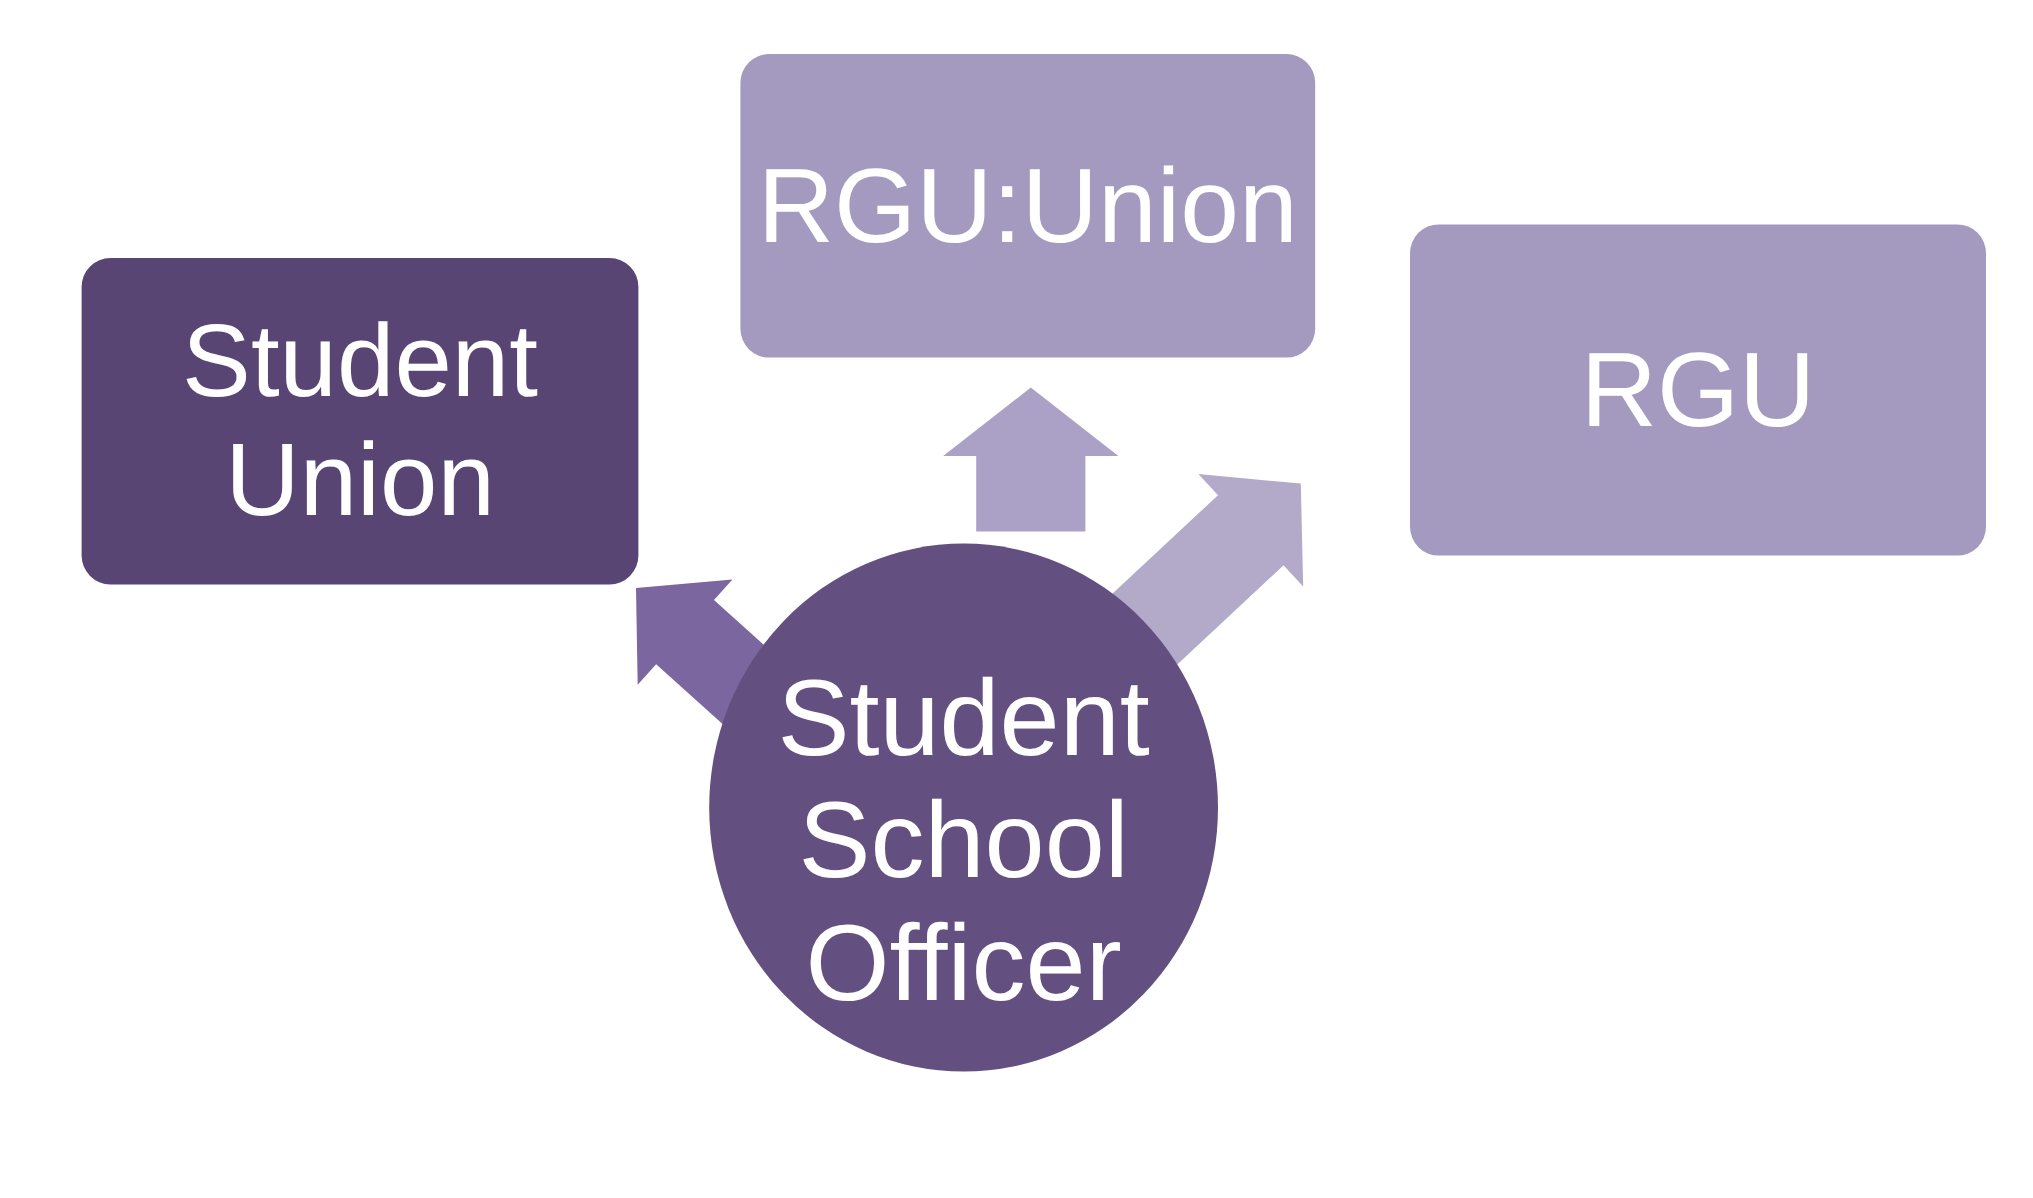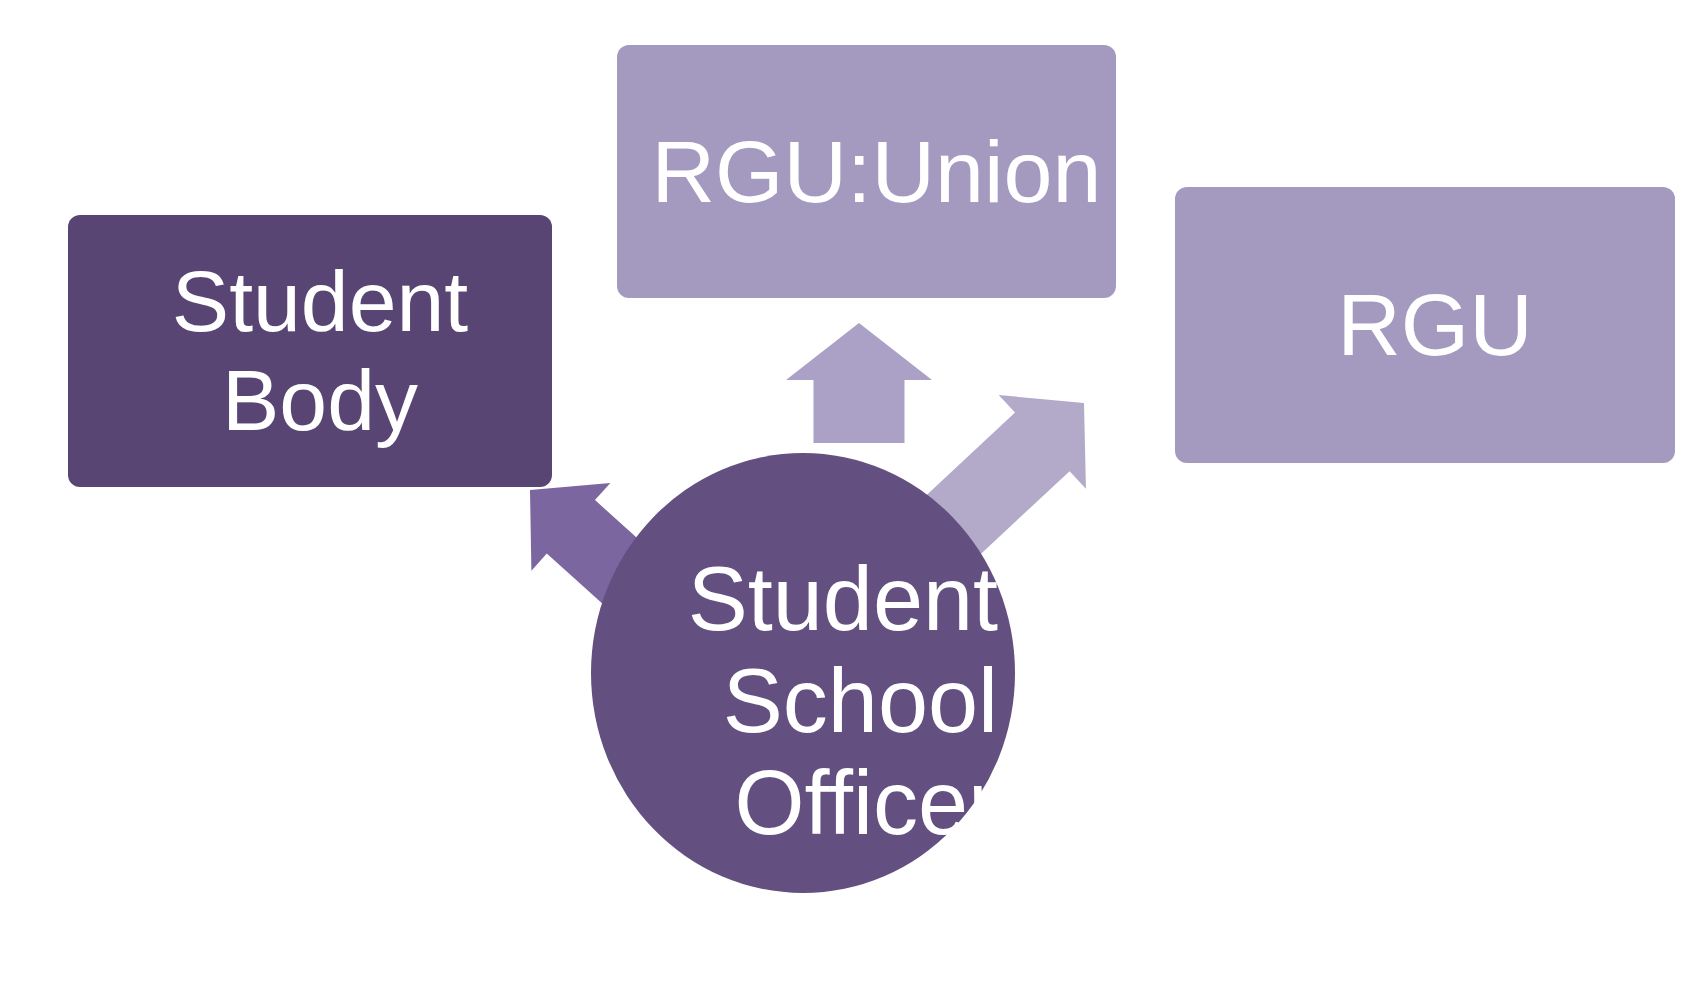--- a/index.html
+++ b/index.html
@@ -27,40 +27,40 @@
     width:1694px; height:998px;
   }
   .node {
     position:absolute;
     display:flex;
     align-items:center;
     justify-content:center;
     text-align:center;
     color:var(--text);
   }
-  .box { border-radius:12px;padding-left:20px; }
+  .box { border-radius:24px; }
   .box-dark { background:var(--dark-purple); }
   .box-light { background:var(--light-purple); }
   .box-student-body {
     left:68px; top:215px; width:464px; height:272px;
     font-size:86px; line-height:99px;
   }
   .box-rgu-union {
     left:617px; top:45px; width:479px; height:253px;
     font-size:88px; line-height:96px;
   }
   .box-rgu {
     left:1175px; top:187px; width:480px; height:276px;
     font-size:88px; line-height:96px;
   }
   .circle {
     left:591px; top:453px; width:424px; height:440px;
     border-radius:50%;
     background:var(--circle-purple);
-    font-size:90px; line-height:102px;text-align:right;
+    font-size:90px; line-height:102px;
   }
   .circle .label-text {
     transform:translateY(28px);
     width:390px;
   }
   .label-text { width:100%; }
   .fill-up    { fill:var(--arrow-up); }
   .fill-left  { fill:var(--arrow-left); }
   .fill-right { fill:var(--arrow-right); }
 </style>
@@ -72,21 +72,21 @@
   <svg class="arrow-layer" viewBox="0 0 1694 998" xmlns="http://www.w3.org/2000/svg">
 
     <polygon class="fill-left" points="0,0 -55,-59 -55,-36 -170,-36 -170,36 -55,36 -55,59" transform="translate(530,490) rotate(-138)"></polygon>
 
     <polygon class="fill-up" points="0,0 -57,-73 -57,-45.5 -120,-45.5 -120,45.5 -57,45.5 -57,73" transform="translate(859,323) rotate(-90)"></polygon>
 
     <polygon class="fill-right" points="0,0 -57,-64 -57,-40 -200,-40 -200,40 -57,40 -57,64" transform="translate(1084,403) rotate(-43)"></polygon>
   </svg>
 
   <div class="node box box-dark box-student-body">
-    <div class="label-text">Student Body</div>
+    <div class="label-text">Student Union</div>
   </div>
 
   <div class="node box box-light box-rgu-union">
     <div class="label-text">RGU:Union</div>
   </div>
 
   <div class="node box box-light box-rgu">
     <div class="label-text">RGU</div>
   </div>
 

